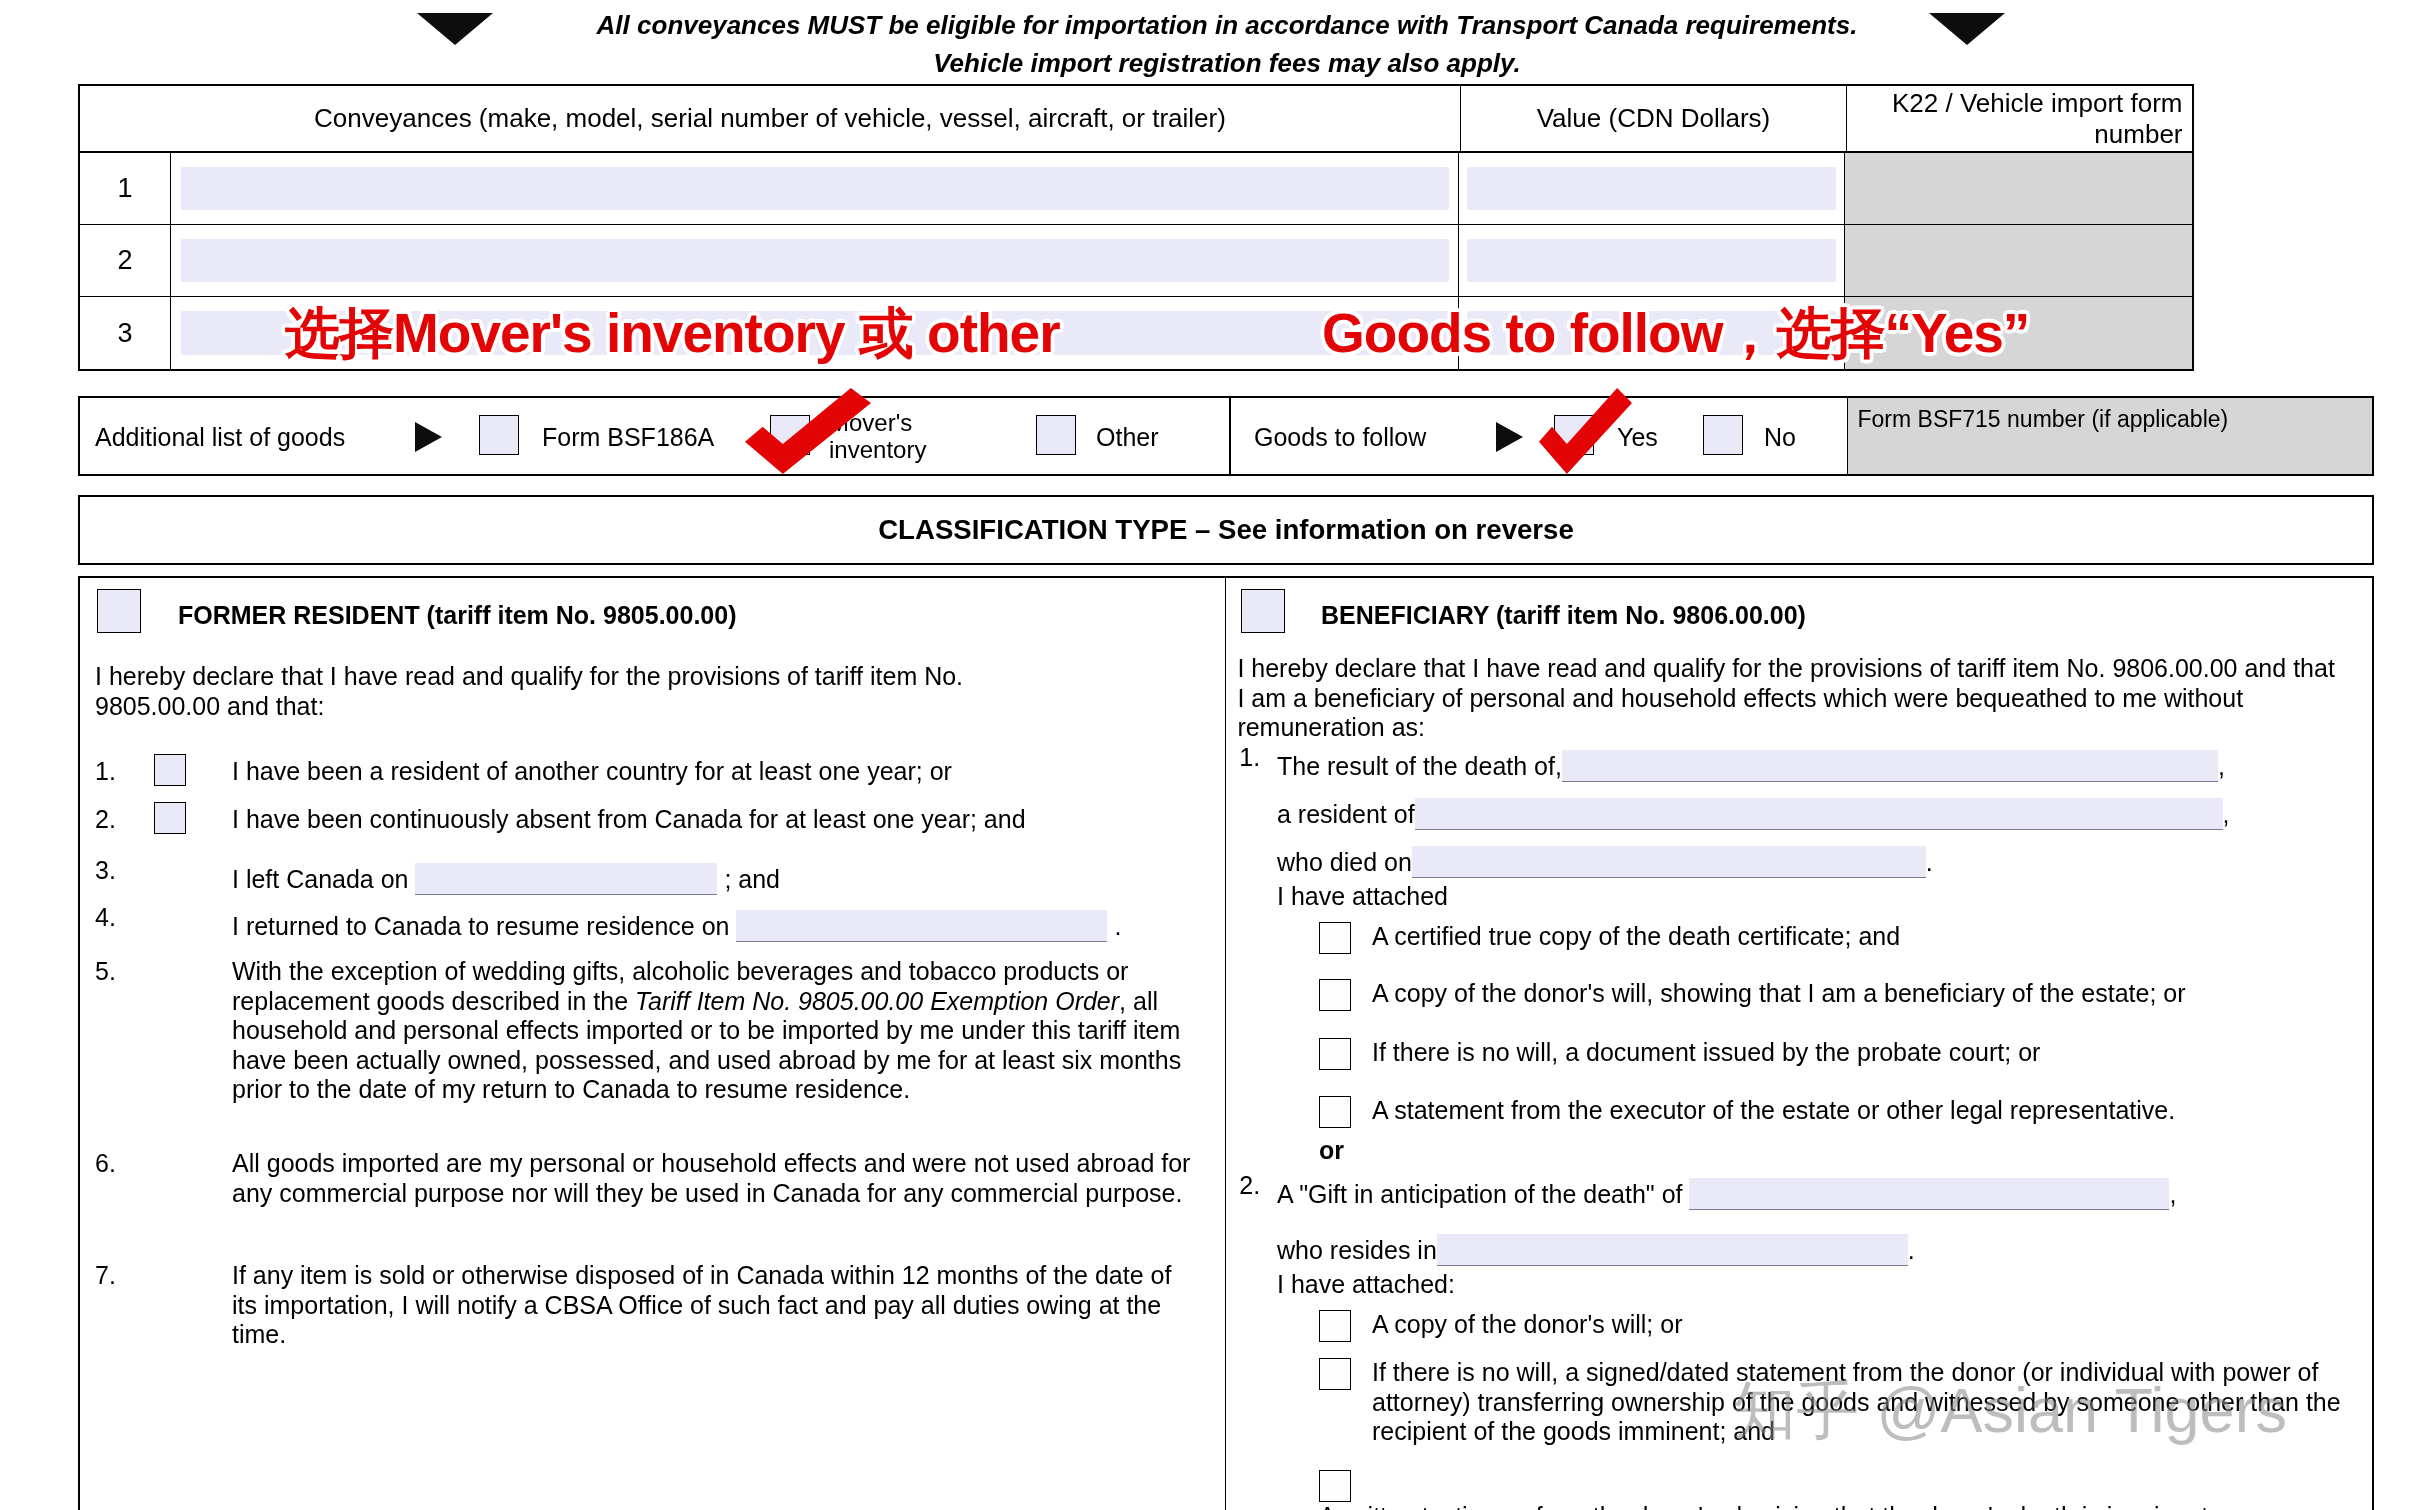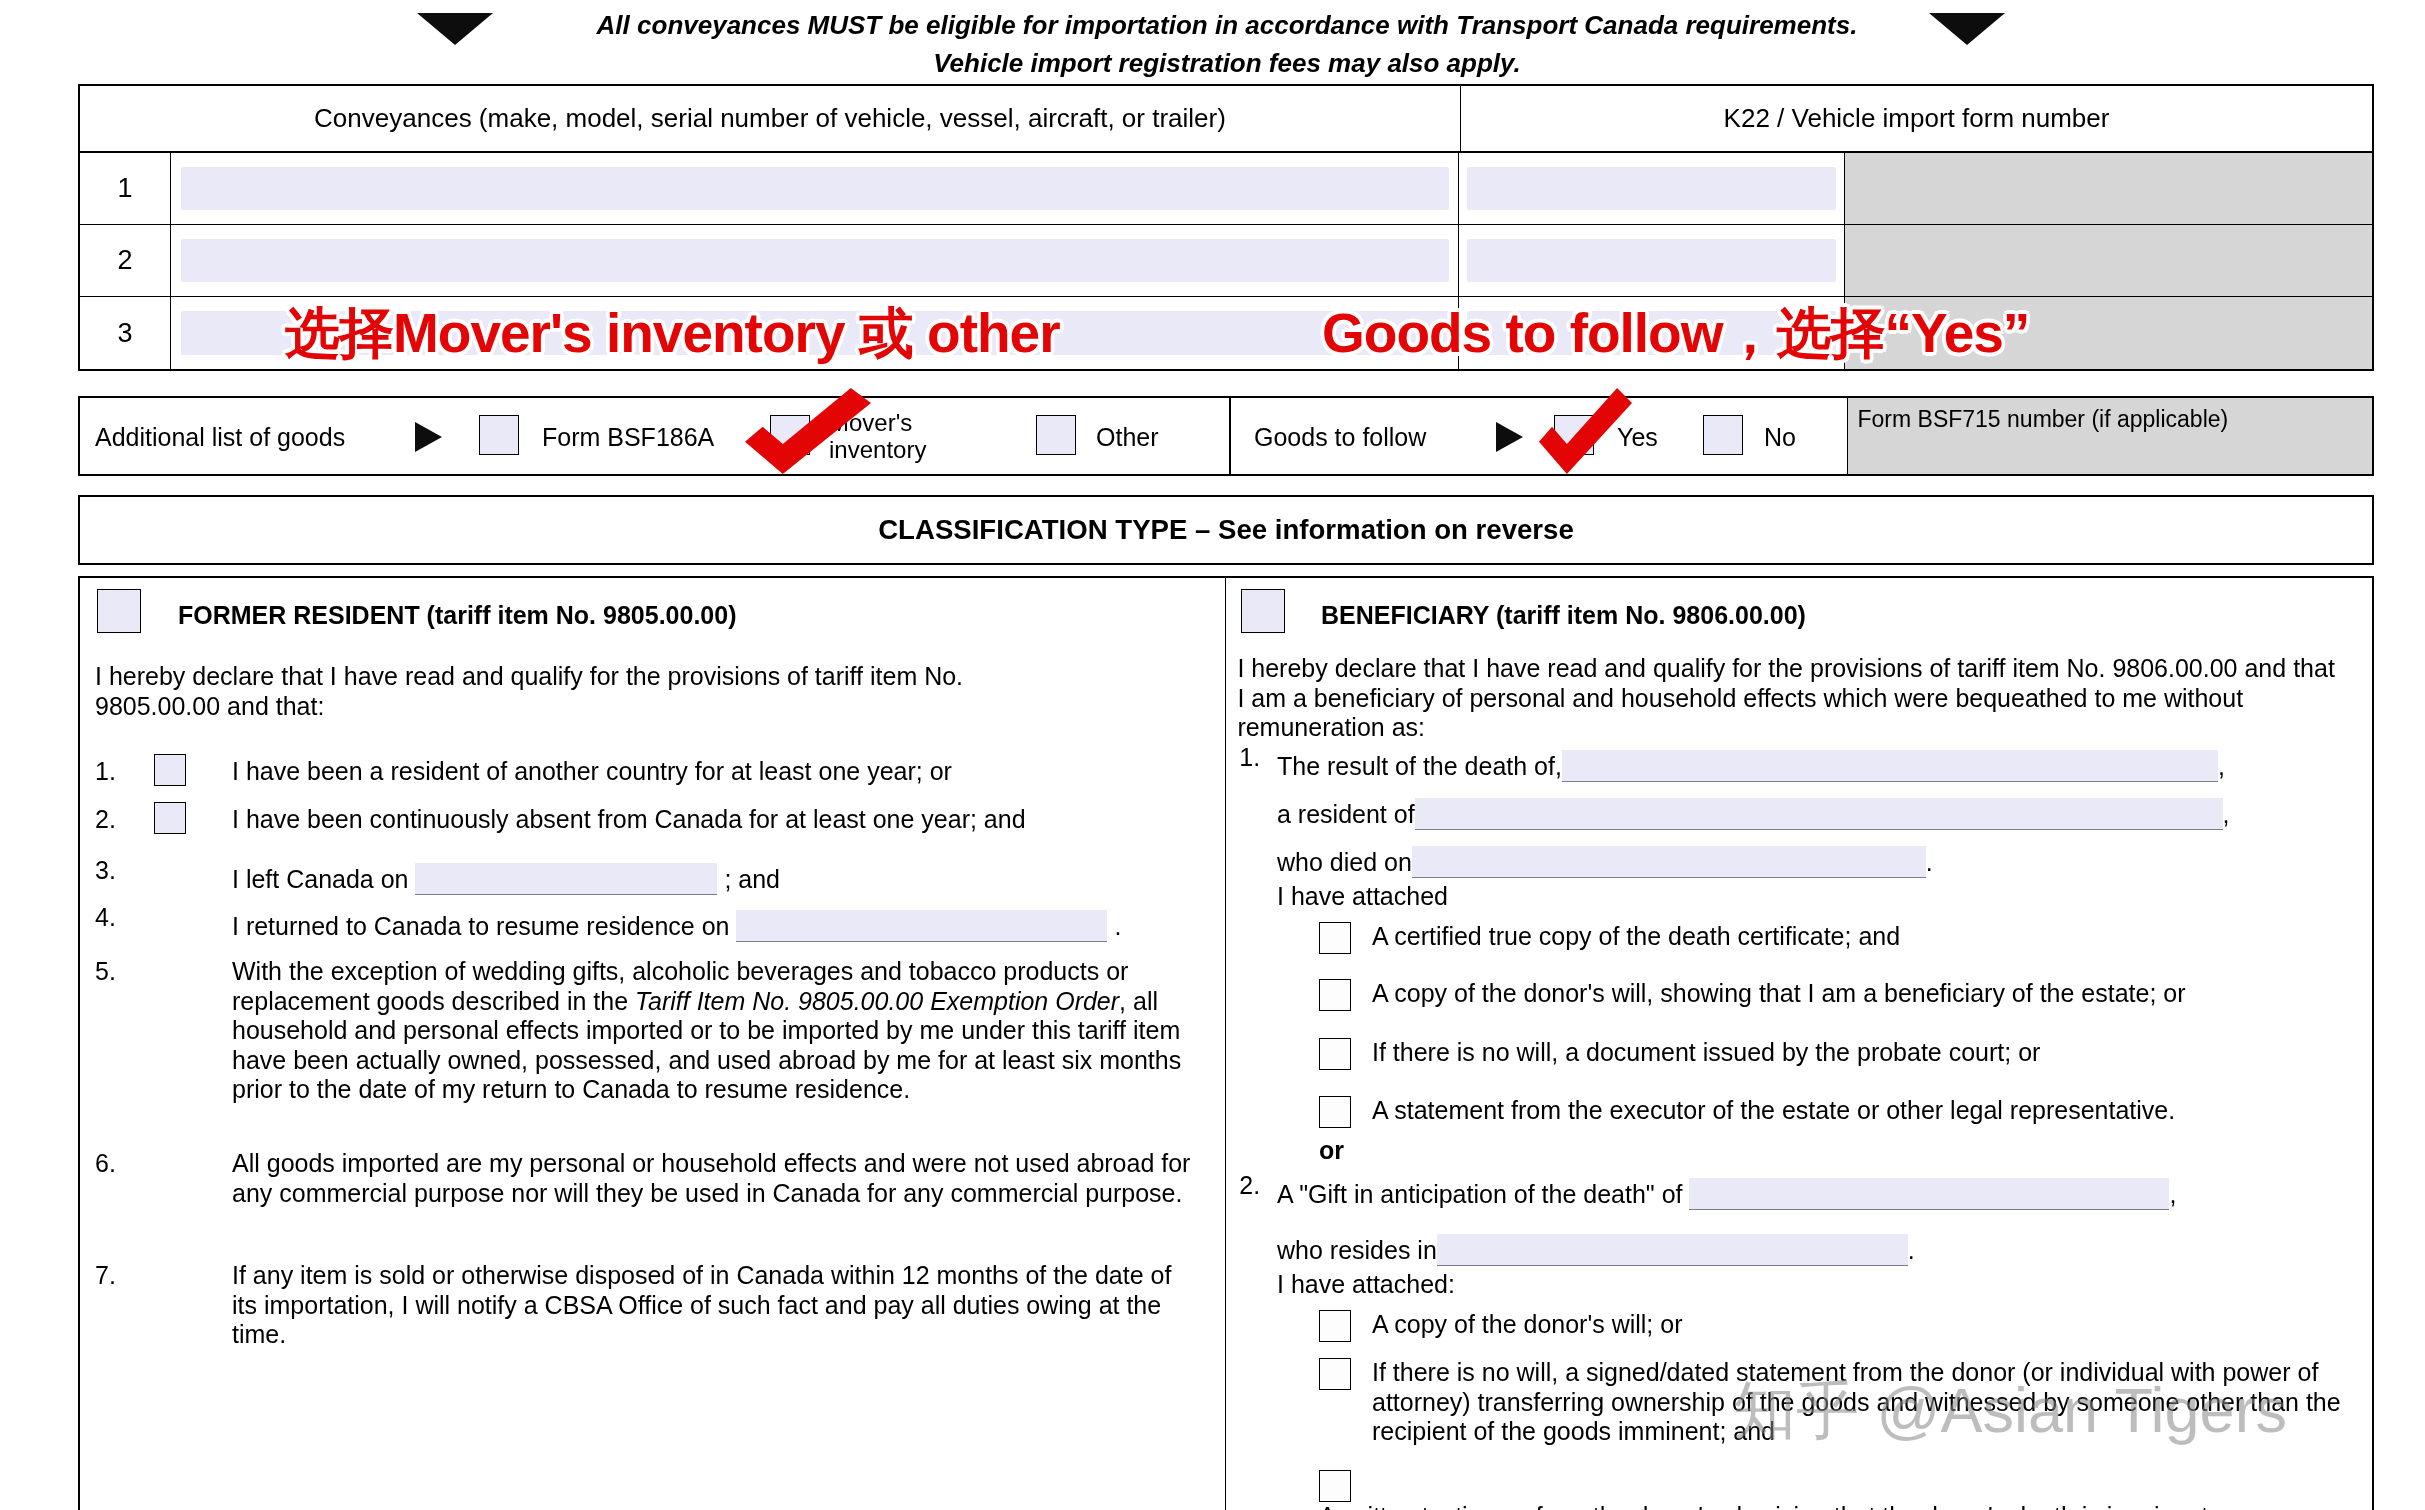--- a/index.html
+++ b/index.html
@@ -14,21 +14,21 @@
   .notice { position: absolute; top: 5.7px; left: 0; width: 100%; text-align: center;
             font-weight: bold; font-style: italic; }
   .notice .line { font-size: 26px; line-height: 38px; padding-left: 29px; }
   .tri-down { position: absolute; width: 0; height: 0; top: 13.3px;
               border-left: 38px solid transparent; border-right: 38px solid transparent;
               border-top: 32px solid #0d0d0d; }
   .tri-down.left  { left: 417px; }
   .tri-down.right { left: 1929px; }
 
   
-  .conv-table { position: absolute; left: 78px; top: 84px; width: 2296px;
+  .conv-table { position: absolute; left: 78px; top: 84px; width: 2116px;
                 border: 2.9px solid #000; background: #fff; }
   .t-head { display: flex; height: 67px; border-bottom: 2.9px solid #000; }
   .th { display: flex; align-items: center; justify-content: center; text-align: center;
         font-size: 26px; padding: 0 9.5px; }
   .th.c1 { width: 1381px; border-right: 1.9px solid #000; }
   .th.c2 { width: 386px;  border-right: 1.9px solid #000; }
   .th.c3 { flex: 1; text-align: right; }
   .t-row { display: flex; height: 72px; border-bottom: 1.9px solid #000; }
   .t-row:last-child { border-bottom: none; }
   .td { height: 100%; }
@@ -113,20 +113,21 @@
   <div class="notice">
     <div class="line">All conveyances MUST be eligible for importation in accordance with Transport Canada requirements.</div>
     <div class="line">Vehicle import registration fees may also apply.</div>
   </div>
   <div class="tri-down left"></div>
   <div class="tri-down right"></div>
 
   <div class="conv-table">
     <div class="t-head">
       <div class="th c1">Conveyances (make, model, serial number of vehicle, vessel, aircraft, or trailer)</div>
+      <div class="th c2">Value (CDN Dollars)</div>
       <div class="th c3">K22 / Vehicle import form number</div>
     </div>
     <div class="t-row">
       <div class="td num">1</div>
       <div class="td conv">
           <div class="row-field"></div>
         </div>
       <div class="td val">
           <div class="row-field"></div>
         </div>

